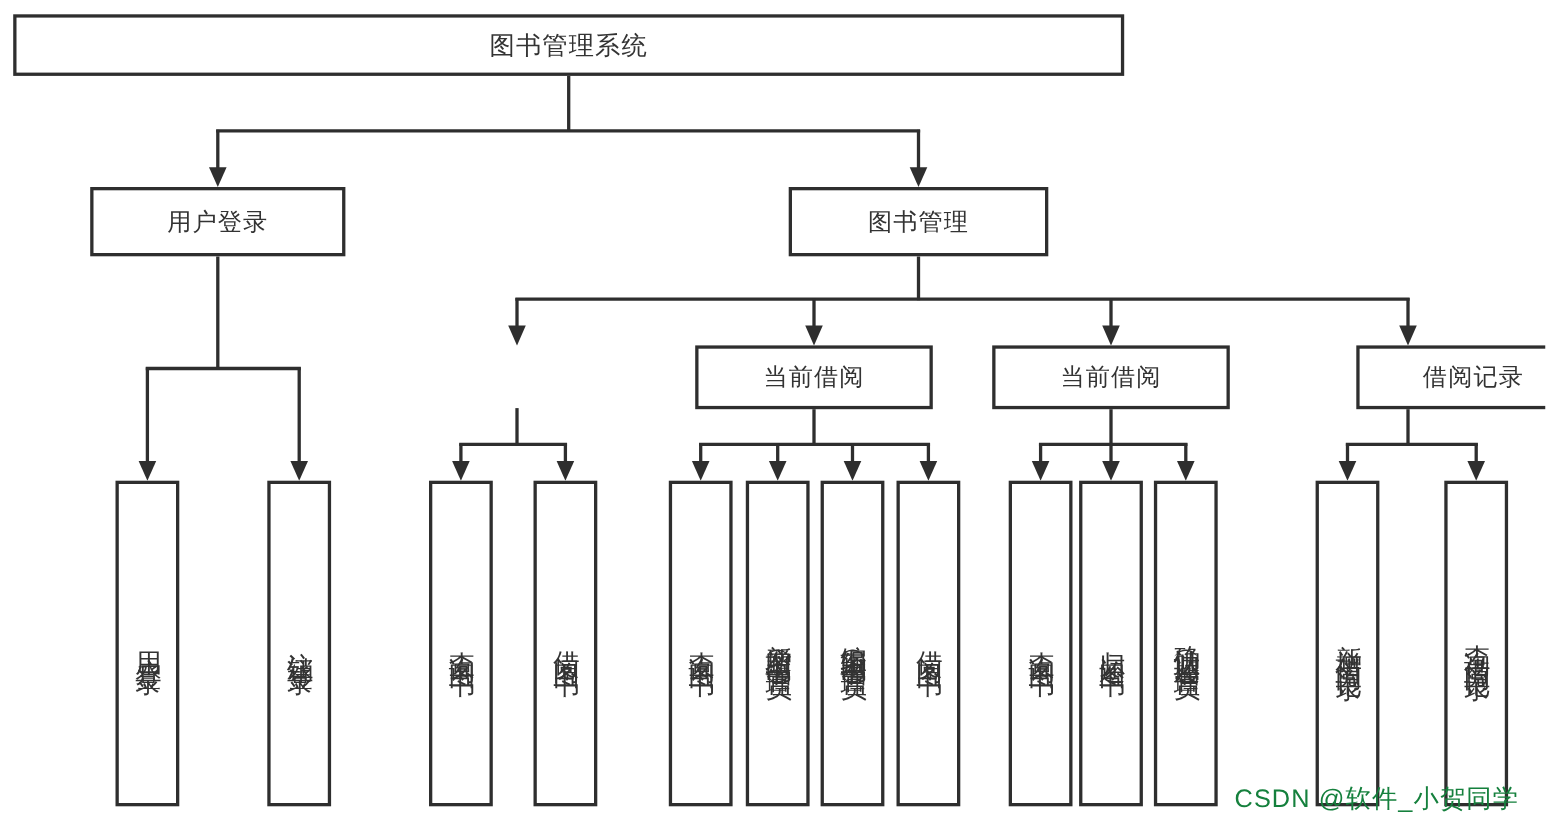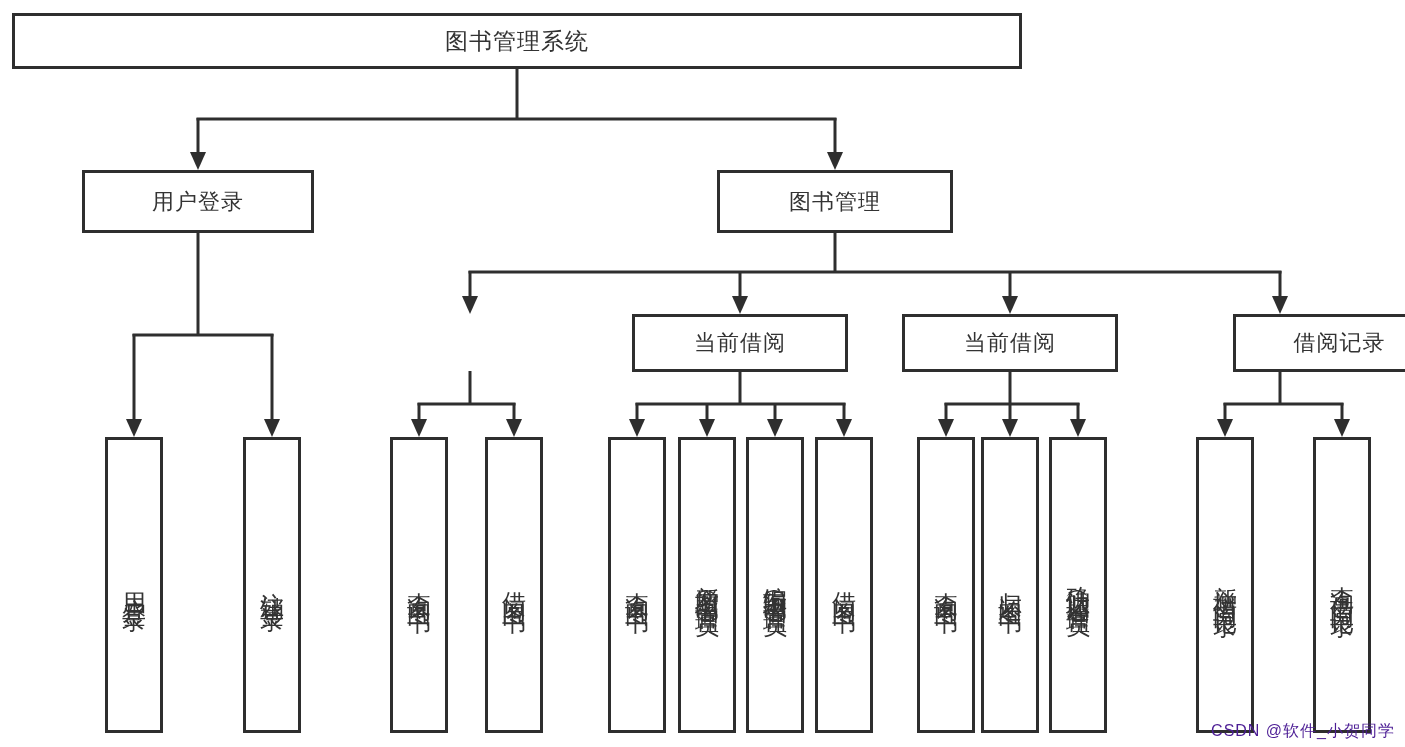--- a/index.html
+++ b/index.html
@@ -54,24 +54,24 @@
   .l6  { left: 678px; letter-spacing: 4px; }
   .l7  { left: 746px; letter-spacing: 4px; }
   .l8  { left: 815px; }
   .l9  { left: 917px; }
   .l10 { left: 981px; }
   .l11 { left: 1049px; letter-spacing: 4px; }
   .l12 { left: 1196px; }
   .l13 { left: 1313px; }
   .watermark {
     position: absolute;
-    right: 10px;
+    right: 24px;
     bottom: 5px;
-    font-size: 16px;
-    color: #4c1d95;
+    font-size: 23px;
+    color: #15803d;
     z-index: 5;
     letter-spacing: 1px;
   }
 </style>
 </head>
 <body>
 
 <div class="canvas">
 
   <svg class="wires" viewBox="0 0 1405 747" xmlns="http://www.w3.org/2000/svg">

